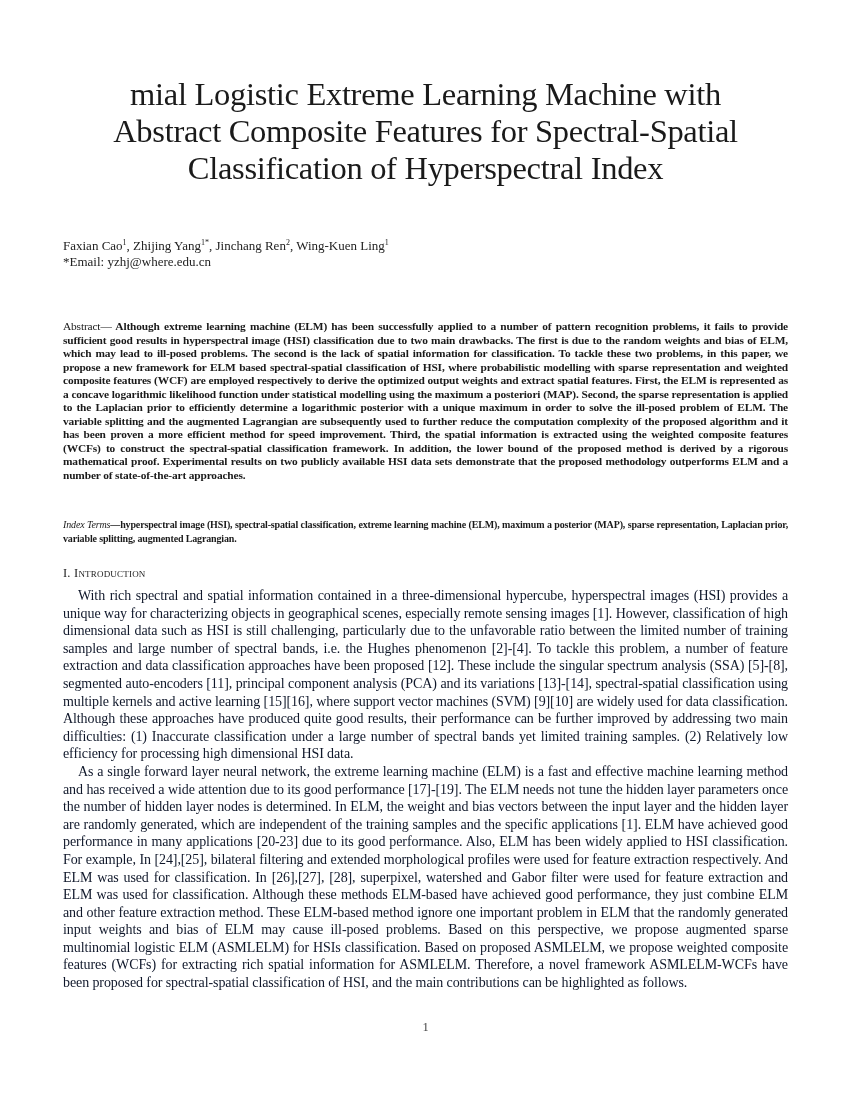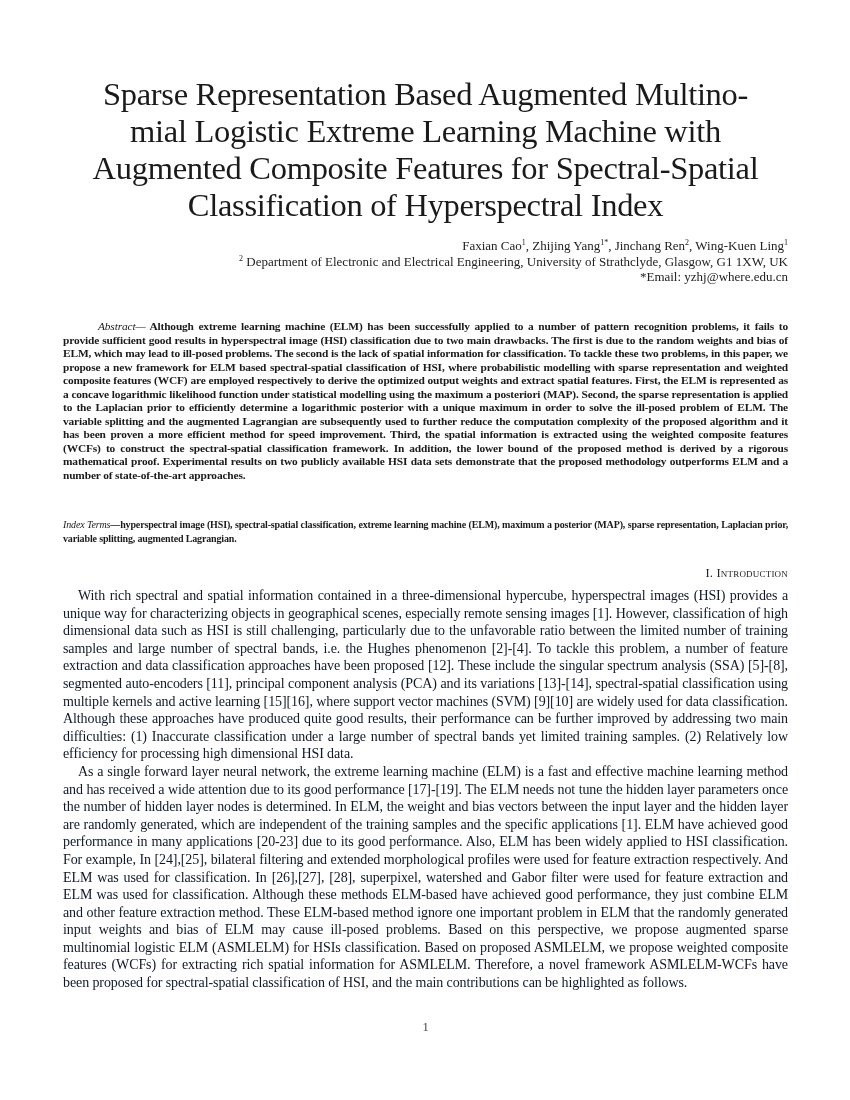--- a/index.html
+++ b/index.html
@@ -8,73 +8,68 @@
       font-family: "Liberation Serif", "DejaVu Serif", serif; color: #111;
     }
     .page { position: absolute; left: 63px; top: 0; width: 725px; }
     .title {
       position: absolute; left: 0; top: 76px; width: 725px;
       text-align: center; font-size: 32.5px; line-height: 37px; color: #1a1a1a;
       letter-spacing: -0.3px;
     }
     .title div { white-space: nowrap; }
     .authors {
-      position: absolute; left: 0; top: 238px; width: 725px; text-align: right;
+      position: absolute; left: 0; top: 238px; width: 725px; text-align: left;
       font-size: 13px; line-height: 15.5px; color: #222;
     }
     .authors sup { font-size: 8px; vertical-align: 5px; line-height: 0; }
     .abstract {
       position: absolute; left: 0; top: 320px; width: 725px;
       font-size: 11.4px; line-height: 13.5px; font-weight: bold; text-align: justify;
       color: #1a1a1a; letter-spacing: -0.15px;
     }
-    .abstract .lbl { font-style: italic; font-weight: normal; margin-left: 35px; }
+    .abstract .lbl { font-weight: normal; }
     .index-terms {
       position: absolute; left: 0; top: 518px; width: 725px;
       font-size: 10px; line-height: 13.5px; font-weight: bold; text-align: justify;
       color: #1a1a1a; letter-spacing: -0.15px;
     }
     .index-terms .lbl { font-style: italic; font-weight: normal; }
     .section-heading {
-      position: absolute; left: 0; top: 566px; width: 725px; text-align: right;
+      position: absolute; left: 0; top: 566px; width: 725px; text-align: left;
       font-size: 12.5px; font-variant: small-caps; color: #222; letter-spacing: 0.2px;
     }
     .body-text {
       position: absolute; left: 0; top: 587px; width: 725px;
       font-size: 14px; line-height: 17.6px; text-align: justify; color: #0f172a;
       letter-spacing: -0.1px;
     }
     .body-text p { margin: 0; text-indent: 15px; }
     .page-number {
       position: absolute; left: 0; top: 1020px; width: 725px; text-align: center;
       font-size: 12.5px; color: #444;
     }
   </style>
 </head>
 <body>
 
 <div class="page">
 
   <div class="title">
-    <div>Sparse Representation Based Augmented Multino-</div>
     <div>mial Logistic Extreme Learning Machine with</div>
-    <div>Augmented Composite Features for Spectral-Spatial</div>
+    <div>Abstract Composite Features for Spectral-Spatial</div>
     <div>Classification of Hyperspectral Index</div>
   </div>
 
   <div class="authors">
     <div>
       <span>Faxian Cao</span><sup>1</sup>,
       <span>Zhijing Yang</span><sup>1*</sup>,
       <span>Jinchang Ren</span><sup>2</sup>,
       <span>Wing-Kuen Ling</span><sup>1</sup>
-    </div>
-    <div>
-      <sup>2</sup>
-      <span>Department of Electronic and Electrical Engineering, University of Strathclyde, Glasgow, G1 1XW, UK</span>
     </div>
     <div>*Email: yzhj@where.edu.cn</div>
   </div>
 
   <div class="abstract"><span class="lbl">Abstract—</span><span> Although extreme learning machine (ELM) has been successfully applied to a number of pattern recognition problems, it fails to provide sufficient good results in hyperspectral image (HSI) classification due to two main drawbacks. The first is due to the random weights and bias of ELM, which may lead to ill-posed problems. The second is the lack of spatial information for classification. To tackle these two problems, in this paper, we propose a new framework for ELM based spectral-spatial classification of HSI, where probabilistic modelling with sparse representation and weighted composite features (WCF) are employed respectively to derive the optimized output weights and extract spatial features. First, the ELM is represented as a concave logarithmic likelihood function under statistical modelling using the maximum a posteriori (MAP). Second, the sparse representation is applied to the Laplacian prior to efficiently determine a logarithmic posterior with a unique maximum in order to solve the ill-posed problem of ELM. The variable splitting and the augmented Lagrangian are subsequently used to further reduce the computation complexity of the proposed algorithm and it has been proven a more efficient method for speed improvement. Third, the spatial information is extracted using the weighted composite features (WCFs) to construct the spectral-spatial classification framework. In addition, the lower bound of the proposed method is derived by a rigorous mathematical proof. Experimental results on two publicly available HSI data sets demonstrate that the proposed methodology outperforms ELM and a number of state-of-the-art approaches.</span></div>
 
   <div class="index-terms"><span class="lbl">Index Terms</span><span>—hyperspectral image (HSI), spectral-spatial classification, extreme learning machine (ELM), maximum a posterior (MAP), sparse representation, Laplacian prior, variable splitting, augmented Lagrangian.</span></div>
 
   <div class="section-heading">I. Introduction</div>
 

